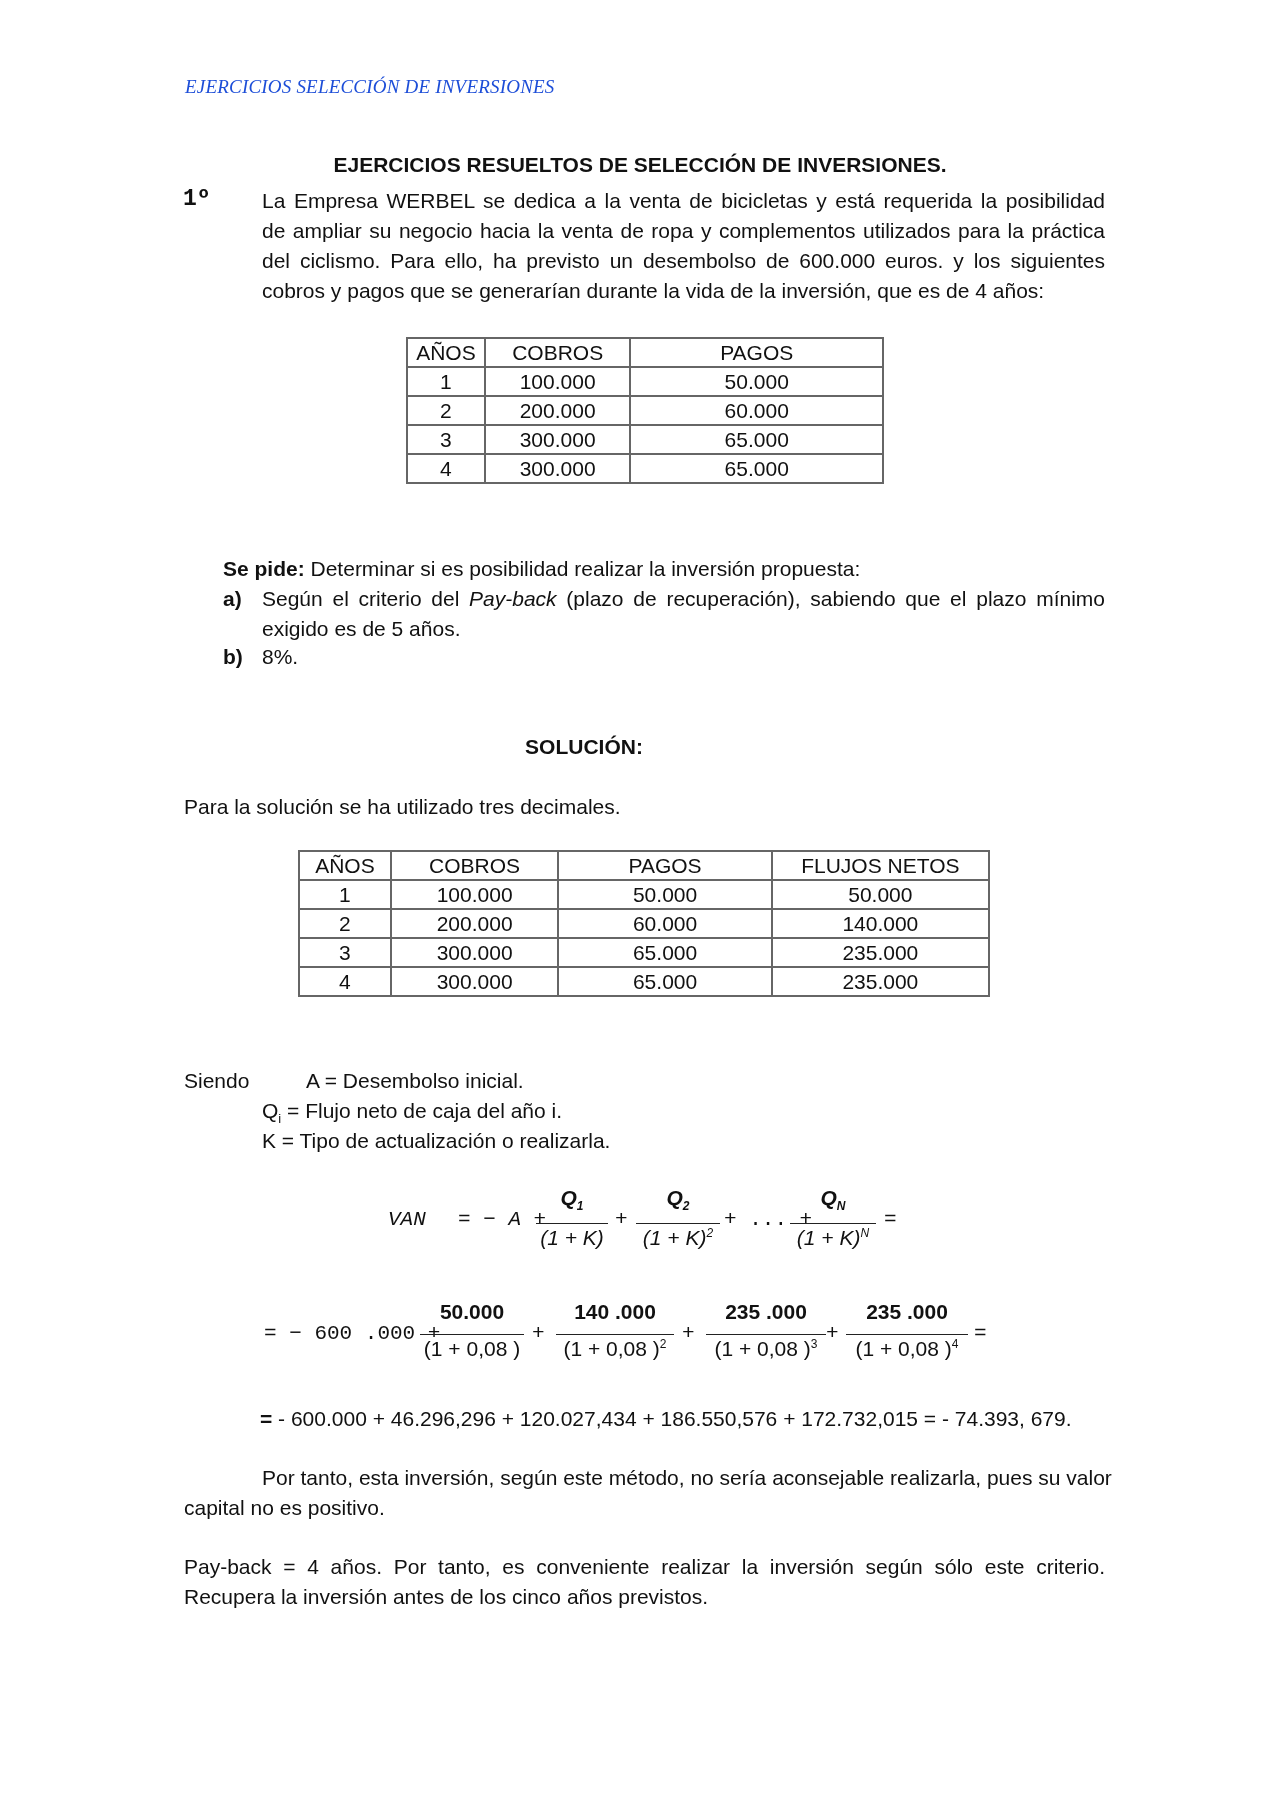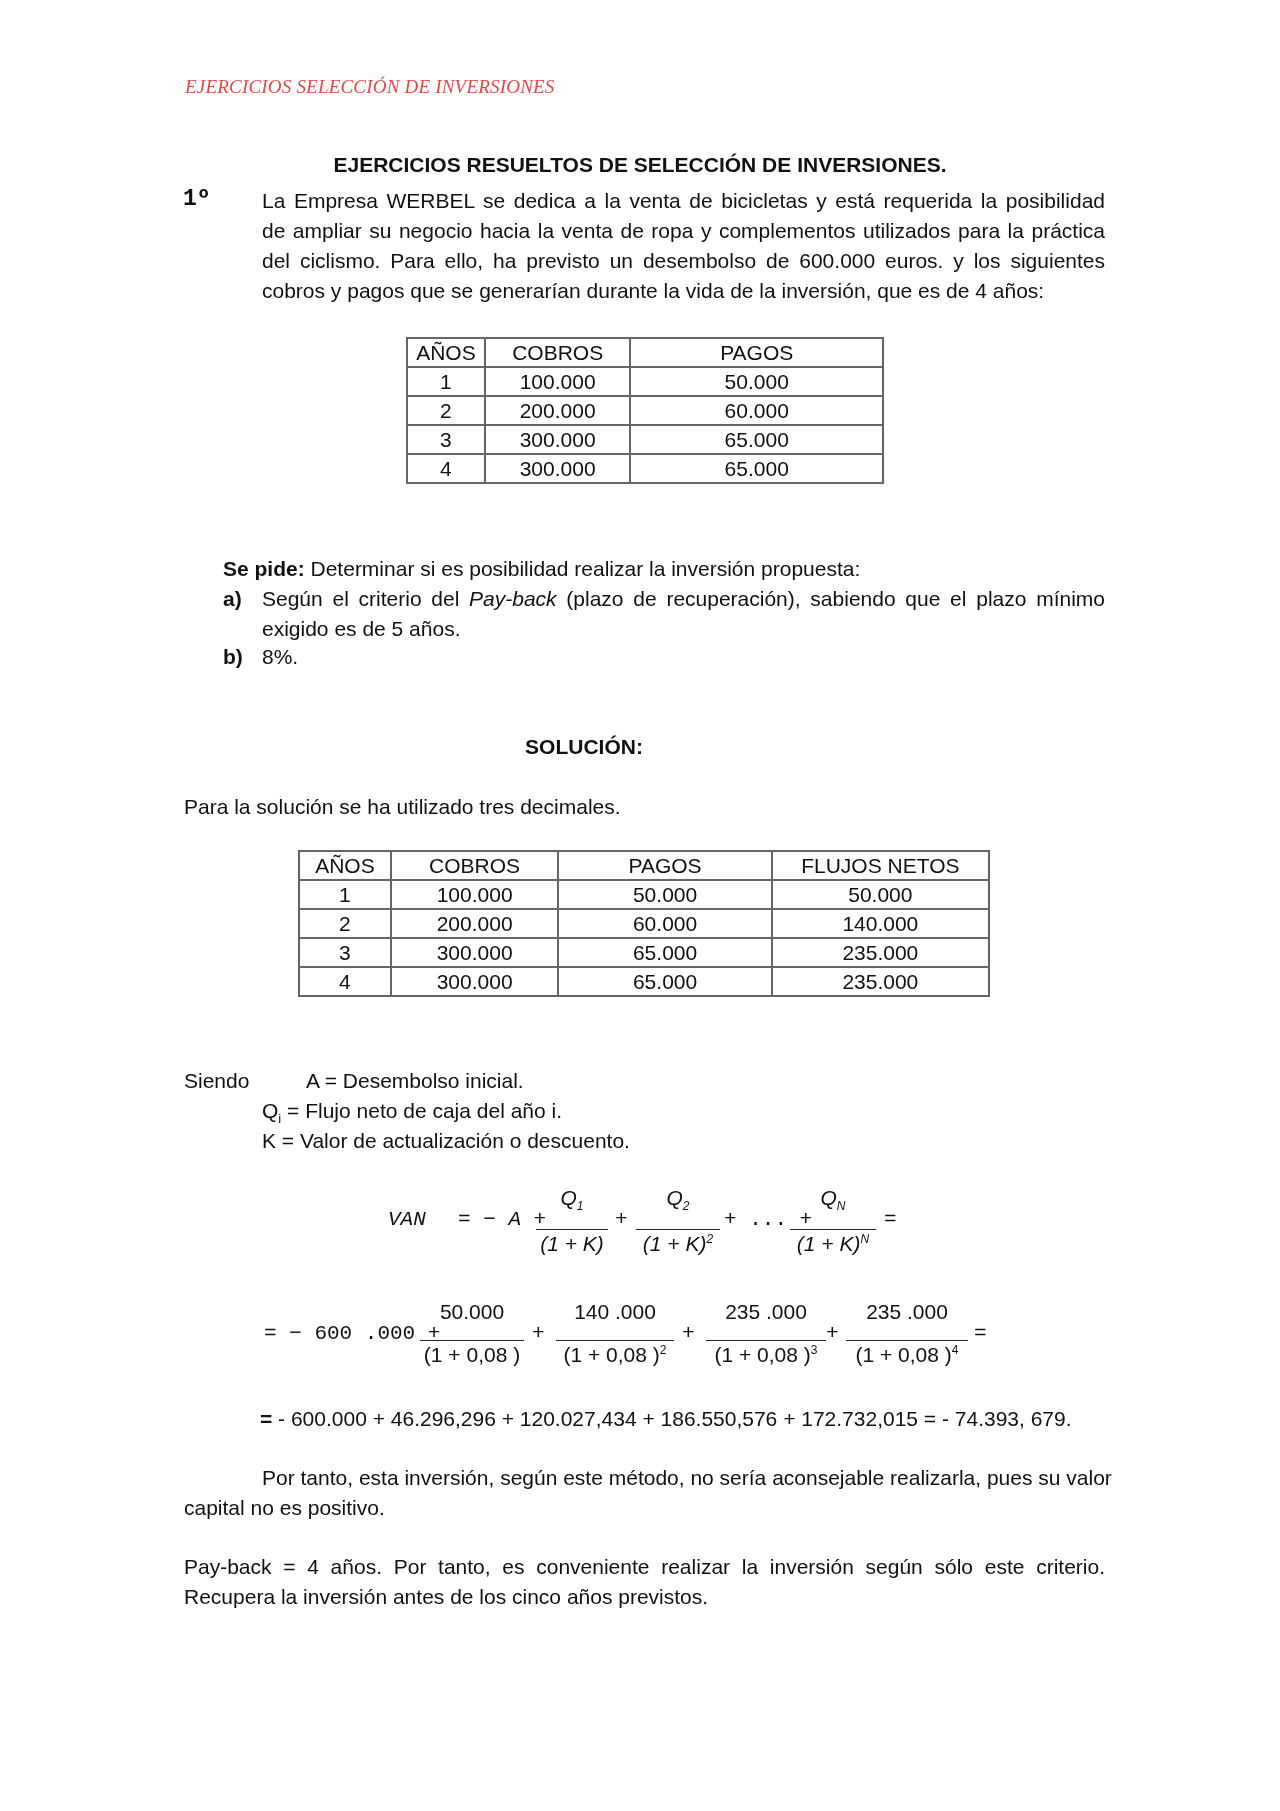--- a/index.html
+++ b/index.html
@@ -1,20 +1,20 @@
 <!DOCTYPE html>
 <html><head>
 <meta charset="utf-8">
 <style>
   html, body { margin: 0; padding: 0; background: #ffffff; }
   body { width: 1280px; height: 1811px; position: relative; overflow: hidden;
          font-family: "Liberation Sans", sans-serif; color: #111; }
   .abs { position: absolute; font-family: Liberation Mono, monospace; }
   .running-header { left: 185px; top: 76px; font-family: "Liberation Serif", serif;
-                    font-style: italic; font-size: 19px; color: #ef4444; letter-spacing: 0.2px; }
+                    font-style: italic; font-size: 19px; color: #1d4ed8; letter-spacing: 0.2px; }
   .cond { font-family: "Liberation Sans Narrow", "Liberation Sans", sans-serif; }
   .txt { font-size: 21px; line-height: 30px; transform-origin: left top; }
   .title { left: 0; width: 1280px; top: 153px; text-align: center; font-weight: bold; font-size: 21px; }
   .num-label { left: 183px; top: 186px; font-size: 23px; font-weight: bold; }
   .para1 { left: 262px; top: 186px; width: 843px; text-align: justify; }
   .para1 span.line { display: block; text-align: justify; text-align-last: justify; white-space: nowrap; }
   .para1 span.line.last { text-align-last: left; }
   table.dt { position: absolute; border-collapse: collapse; font-size: 21px; }
   table.dt th, table.dt td { border: 2px solid #666; text-align: center; padding: 0; height: 27px; line-height: 27px; }
   table.dt th { font-weight: normal; }
@@ -24,21 +24,21 @@
   .item { left: 223px; width: 882px; }
   .item .marker { position: absolute; left: 0; top: 0; font-weight: bold; }
   .item .body { position: absolute; left: 39px; width: 843px; }
   .justify-line { display: block; text-align: justify; text-align-last: justify; white-space: nowrap; }
   .solucion { left: 0; width: 1168px; top: 732px; text-align: center; font-weight: bold; }
   .para-sol { left: 184px; top: 792px; }
   .siendo { left: 184px; top: 1066px; }
   .def { left: 262px; }
   .formula { font-family: "Liberation Sans", sans-serif; font-size: 21px; }
   .frac { position: absolute; text-align: center; }
-  .frac .n { display: block; border-bottom: 1.5px solid #222; padding-bottom: 16px; }
+  .frac .n { display: block; border-bottom: 1.5px solid #222; padding-bottom: 10px; font-weight: bold; }
   .frac .d { display: block; padding-top: 2px; }
   .it { font-style: italic; }
   sup { font-size: 12px; }
   .res { left: 260px; top: 1404px; }
   .por { left: 184px; top: 1463px; width: 921px; }
   .pay { left: 184px; top: 1552px; width: 921px; }
 </style>
 </head>
 <body>
 
@@ -153,21 +153,21 @@
   </table>
 
 <div class="abs txt cond siendo">Siendo</div>
 <div class="abs txt cond def" style="top:1066px; left:282px;margin-left:24px;">
   <span>A</span><span> =  Desembolso inicial.</span>
 </div>
 <div class="abs txt cond def" style="top:1096px;">
   <span>Q</span><sub style="font-size:13px">i</sub><span> = Flujo neto de caja del año i.</span>
 </div>
 <div class="abs txt cond def" style="top:1126px;">
-  <span>K</span><span> =  Valor de actualización o descuento.</span>
+  <span>K</span><span> =  Tipo de actualización o realizarla.</span>
 </div>
 
 <div class="abs formula" style="left:0; top:1186px; width:1280px; height:80px;">
   <span class="abs it" style="left:388px; top:22px;">VAN</span>
   <span class="abs it" style="left:458px; top:22px;">= − A +</span>
   <div class="frac it" style="left:536px; top:0; width:72px;">
     <span class="n"><span>Q</span><sub style="font-size:12px">1</sub></span>
     <span class="d">(1 + K)</span>
   </div>
   <span class="abs" style="left:615px; top:22px;">+</span>

